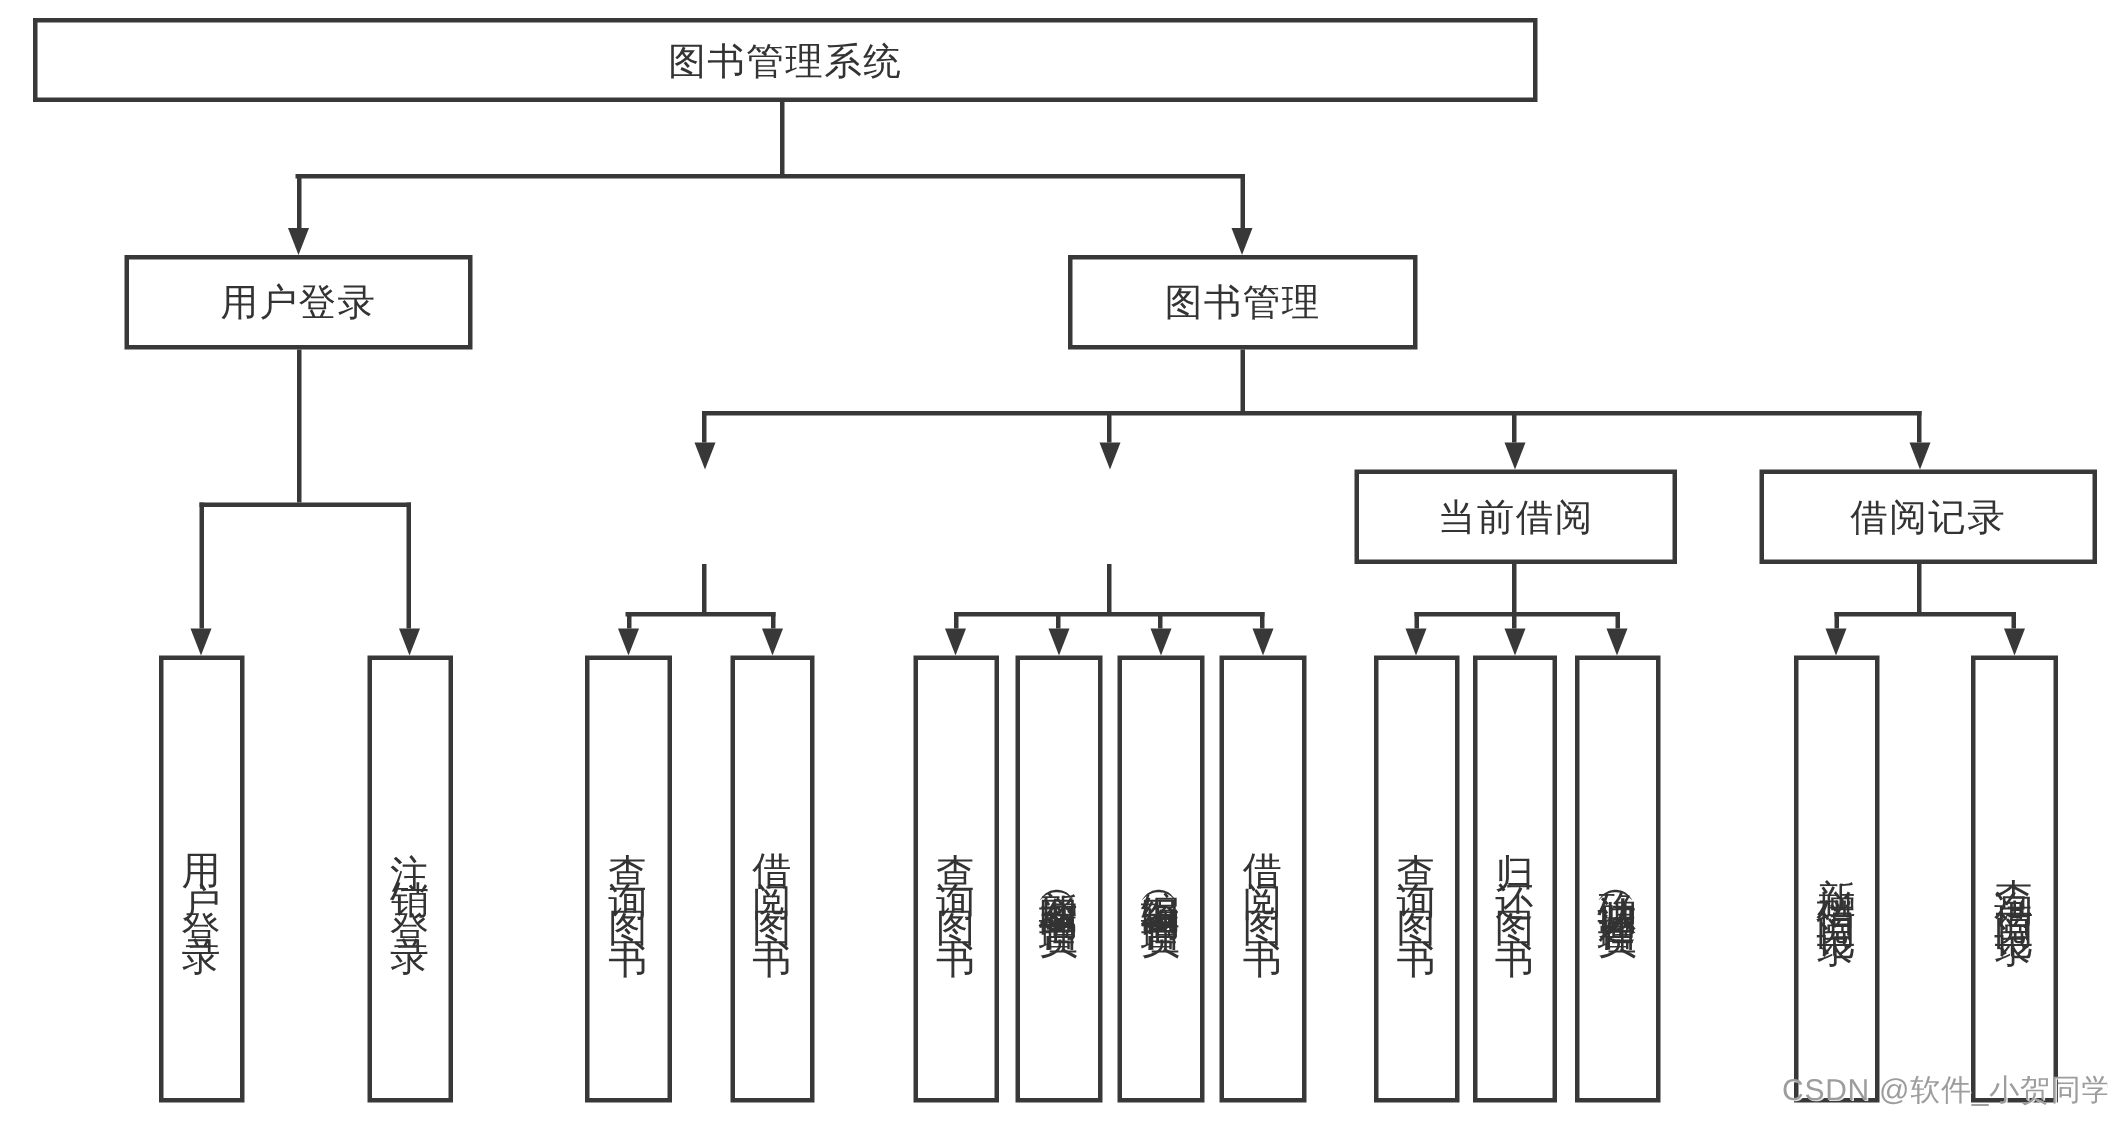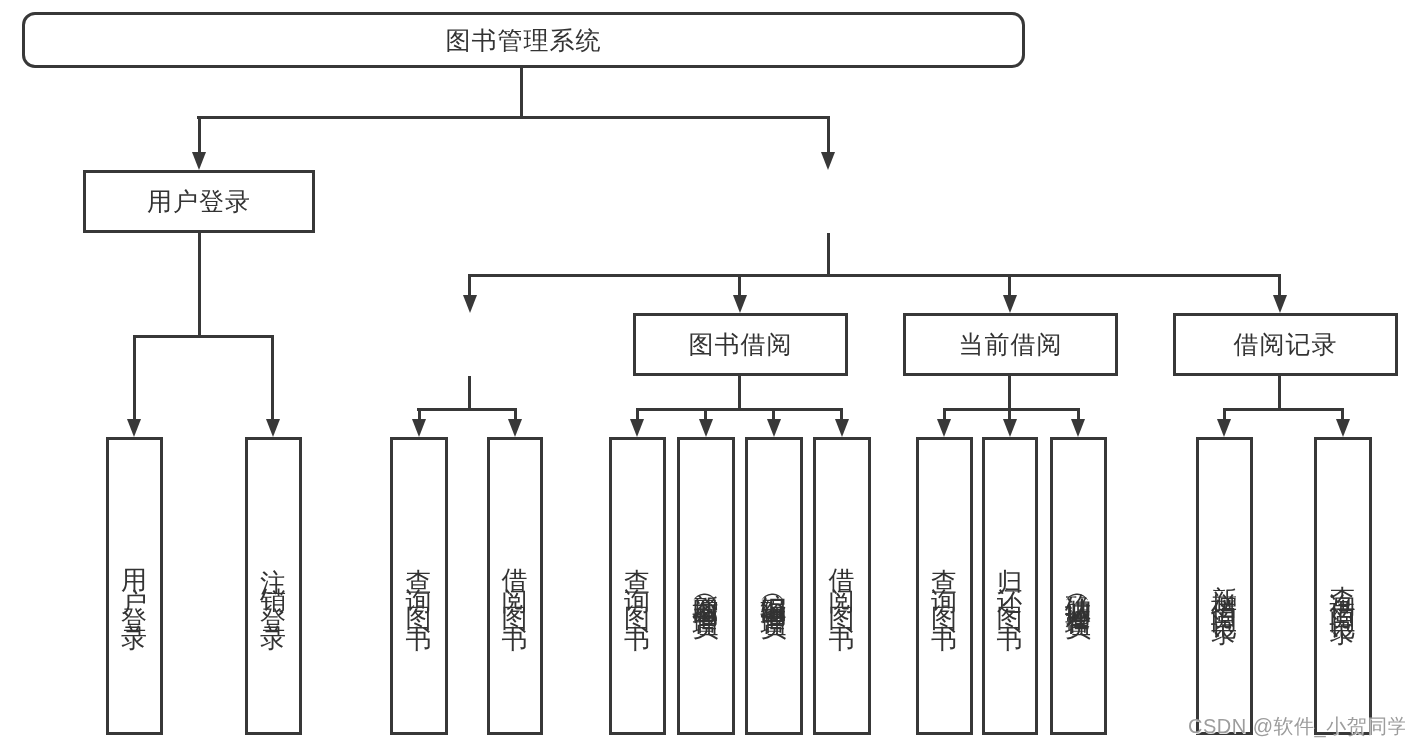--- a/index.html
+++ b/index.html
@@ -30,31 +30,31 @@
     position:absolute;left:1188px;top:713px;z-index:5;
     font-size:20px;color:#9d9d9d;letter-spacing:.5px;white-space:nowrap;
     text-shadow:1px 1px 0 rgba(255,255,255,.85);
   }
 </style>
 </head>
 <body>
 
 <div class="canvas">
 
-  <div class="box" style="left:22px;top:12px;width:1003px;height:56px;border-radius:13px;">
+  <div class="box" style="left:22px;top:12px;width:1003px;height:56px;">
     <span class="hlabel">图书管理系统</span>
   </div>
 
   <div class="box" style="left:83px;top:170px;width:232px;height:63px;">
     <span class="hlabel">用户登录</span>
   </div>
+  <div class="box" style="left:712px;top:170px;width:233px;height:63px;">
+    <span class="hlabel">图书管理</span>
+  </div>
 
-  <div class="box" style="left:633px;top:313px;width:215px;height:63px;">
-    <span class="hlabel">图书借阅</span>
-  </div>
   <div class="box" style="left:1173px;top:313px;width:225px;height:63px;">
     <span class="hlabel">借阅记录</span>
   </div>
   <div class="box" style="left:903px;top:313px;width:215px;height:63px;">
     <span class="hlabel">当前借阅</span>
   </div>
 
   <div class="box" style="left:106px;top:437px;width:57px;height:298px;">
     <span class="vlabel ls4">用户登录</span>
   </div>

